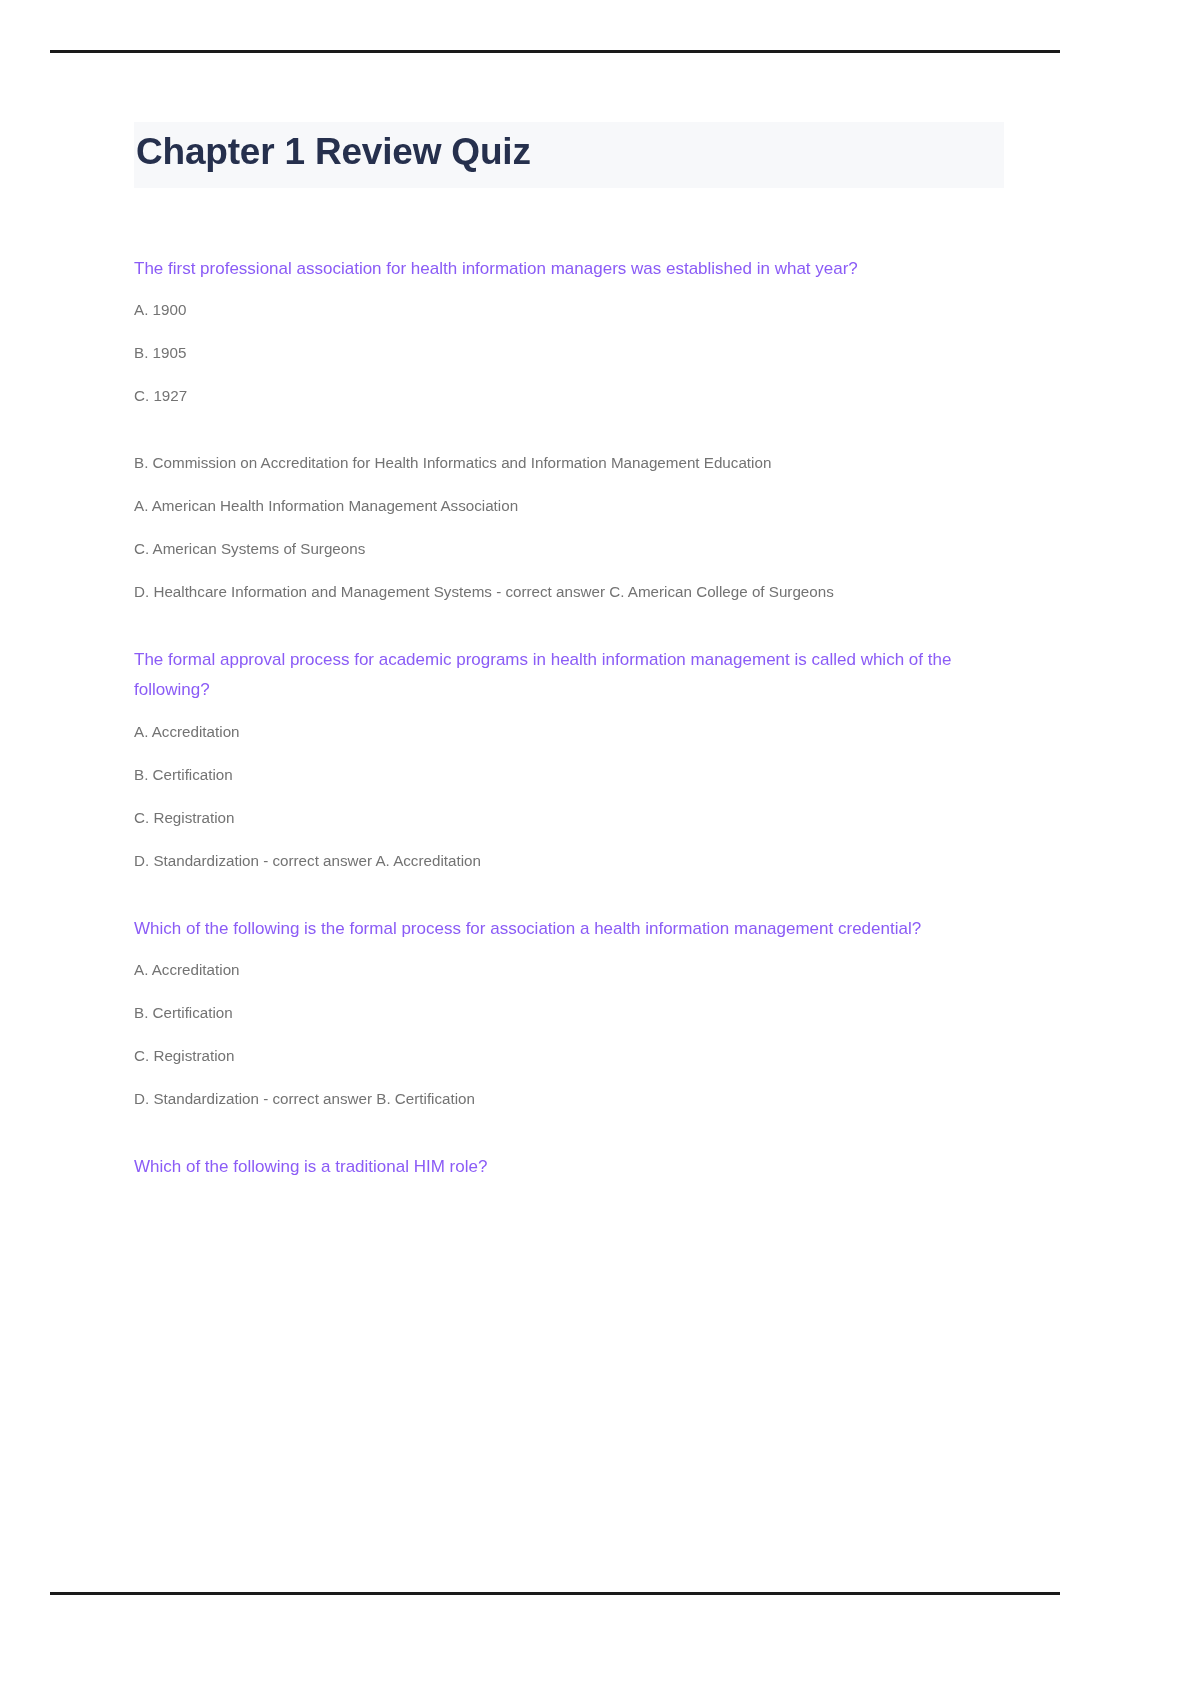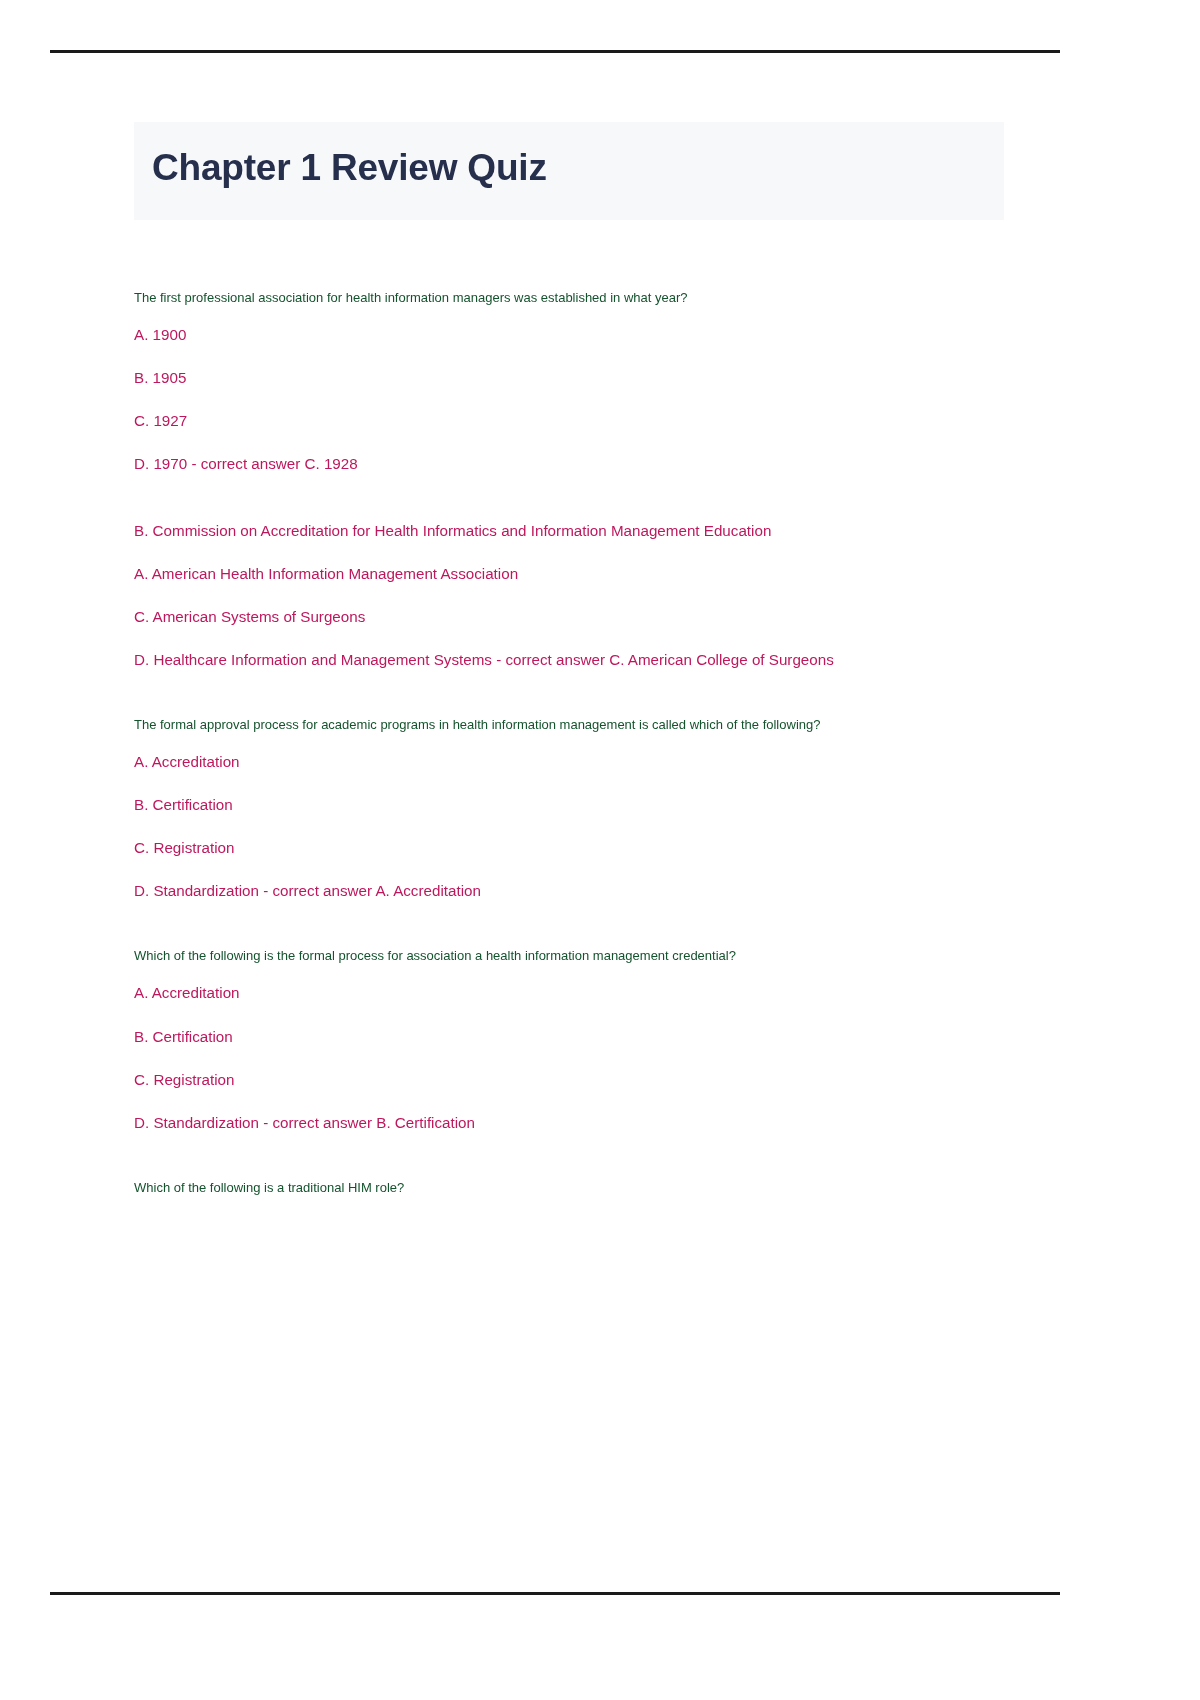--- a/index.html
+++ b/index.html
@@ -44,47 +44,47 @@
     width: 870px;
     padding: 9px 0 14px 0;
     margin: 0 0 0 0;
   }
   .doc-title {
     font-size: 37px;
     font-weight: bold;
     color: #26304d;
     letter-spacing: -0.2px;
     line-height: 1.15;
-    margin: 16px;
+    margin: 0;
     padding: 0 0 0 2px;
     font-family: "Liberation Sans", sans-serif;
   }
 
   .quiz-body {
     margin-top: 66px;
   }
 
   .question-block {
     margin-bottom: 40px;
   }
   .question-block:last-child {
     margin-bottom: 0;
   }
 
   .q-prompt {
-    font-size: 13px;
+    font-size: 17px;
     line-height: 1.78;
-    color: #14532d;
+    color: #8b5cf6;
     margin: 0 0 12px 0;
     max-width: 880px;
   }
   .q-option {
     font-size: 15.2px;
     line-height: 1.78;
-    color: #be185d;
+    color: #737373;
     margin: 0 0 16px 0;
   }
   .q-option:last-child {
     margin-bottom: 0;
   }
   .wide { max-width: 890px; }
 </style>
 </head>
 <body>
 
@@ -98,21 +98,20 @@
       <h1 class="doc-title">Chapter 1 Review Quiz</h1>
     </div>
 
     <div class="quiz-body">
 
       <div class="question-block">
         <p class="q-prompt">The first professional association for health information managers was established in what year?</p>
         <p class="q-option">A. 1900</p>
         <p class="q-option">B. 1905</p>
         <p class="q-option">C. 1927</p>
-        <p class="q-option">D. 1970 - correct answer C. 1928</p>
       </div>
 
       <div class="question-block">
         <p class="q-option">B. Commission on Accreditation for Health Informatics and Information Management Education</p>
         <p class="q-option">A. American Health Information Management Association</p>
         <p class="q-option">C. American Systems of Surgeons</p>
         <p class="q-option wide">D. Healthcare Information and Management Systems - correct answer C. American College of Surgeons</p>
       </div>
 
       <div class="question-block">

